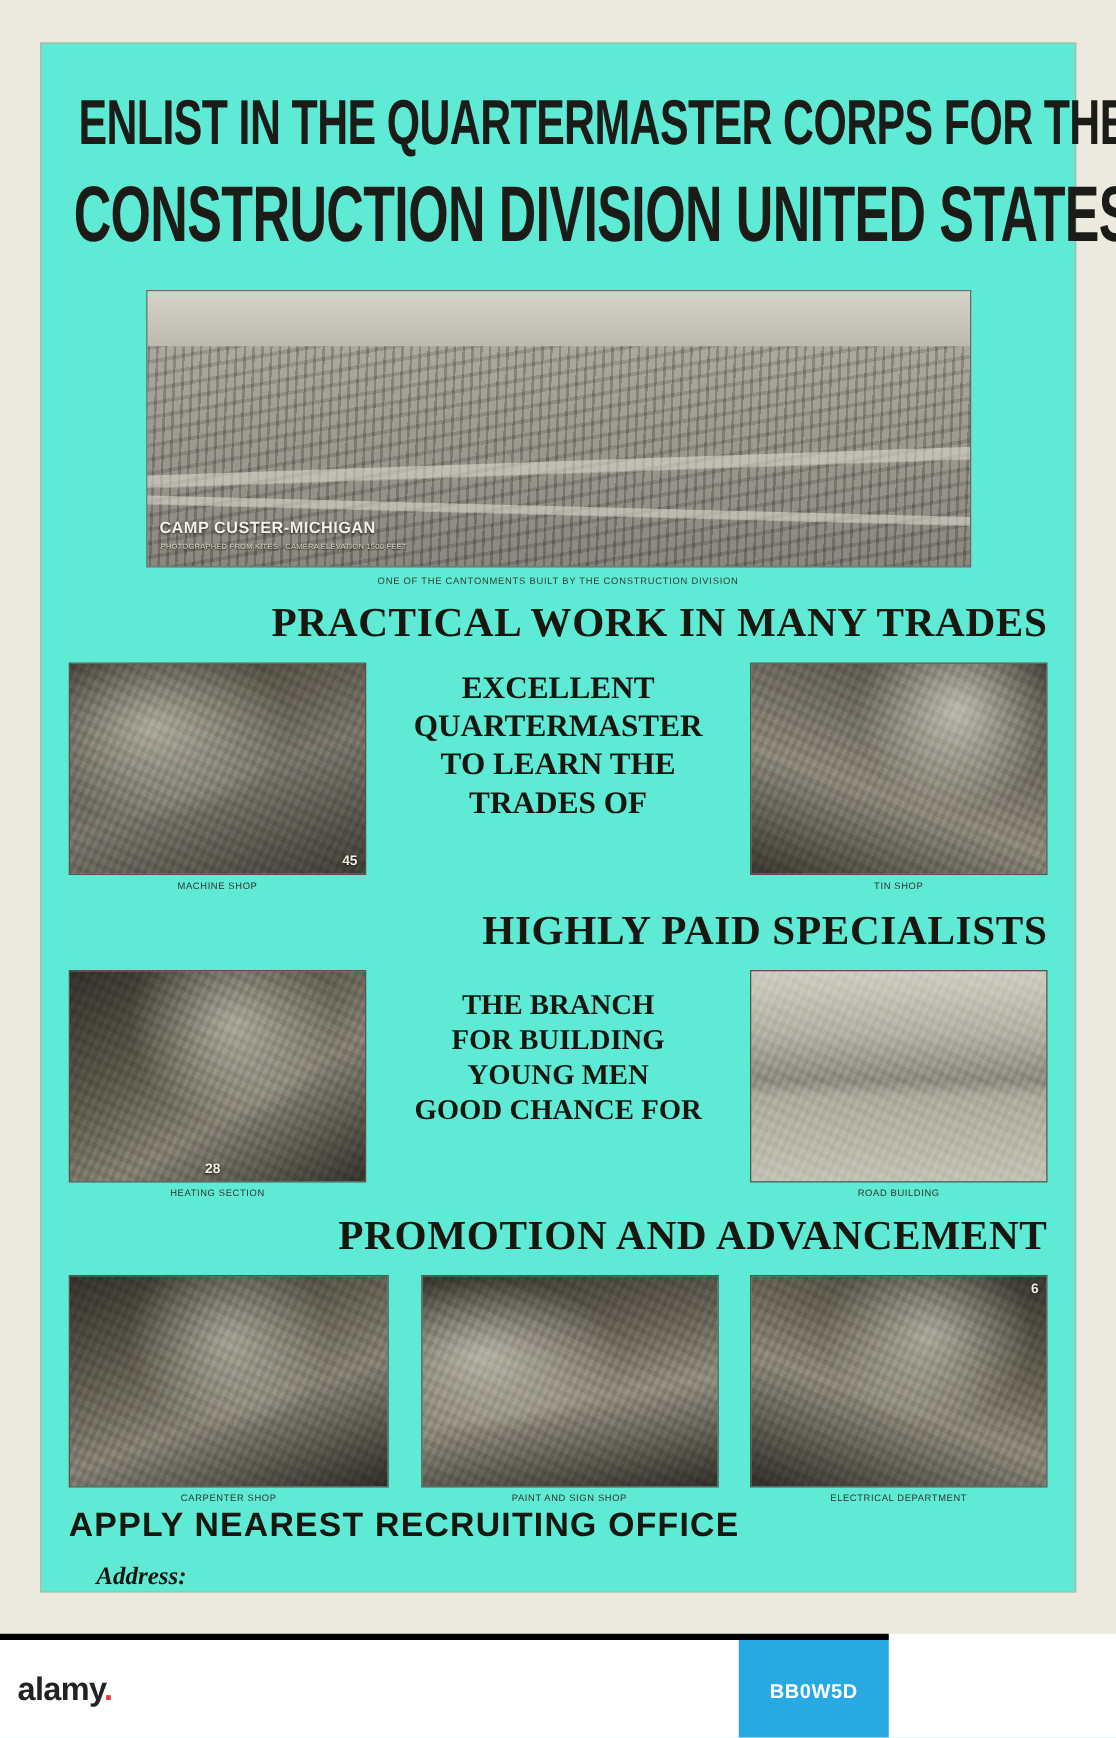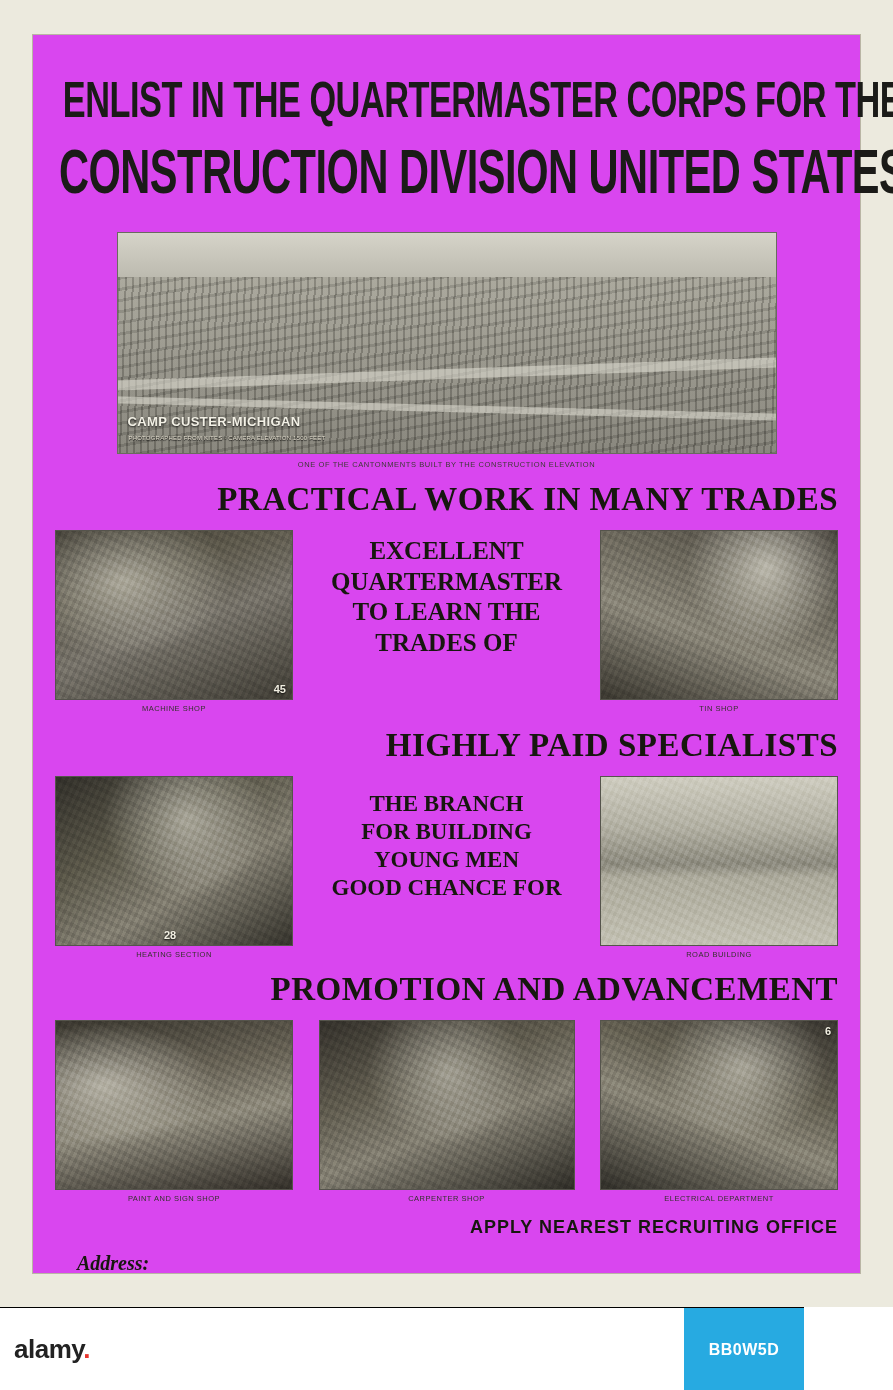--- a/index.html
+++ b/index.html
@@ -24,21 +24,21 @@
     left: 0; top: 0;
     width: 893px;
     height: 1307px;
     background: #eceade;
     padding: 34px 32px 0 32px;
   }
   .poster {
     position: relative;
     width: 829px;
     height: 1240px;
-    background: #d946ef;
+    background: #5eead4;
     border: 1px solid #b9b5a4;
     padding: 14px 22px 10px 22px;
   }
 
   
   .headline-1, .headline-2 {
     text-align: center;
     font-family: "Liberation Sans", sans-serif;
     font-weight: bold;
     color: #1b1b18;
@@ -217,46 +217,46 @@
     color: #17170f;
     line-height: 1.22;
     padding: 0 10px;
   }
   .mid-text .l { display: block; white-space: nowrap; }
   .mid-a { font-size: 25px; padding-top: 6px; }
   .mid-b { font-size: 23px; padding-top: 14px; }
 
   
   .apply {
-    text-align: right;
-    font-family: "Liberation Sans", sans-serif;
-    font-weight: bold;
-    font-size: 18px;
+    text-align: left;
+    font-family: "Liberation Sans", sans-serif;
+    font-weight: bold;
+    font-size: 27px;
     letter-spacing: 1px;
     color: #17170f;
-    margin-top: 14px;
+    margin-top: 2px;
   }
   .address {
     font-family: "Liberation Serif", serif;
     font-style: italic;
     font-weight: bold;
     font-size: 20px;
     color: #17170f;
     margin-top: 14px;
     margin-left: 22px;
   }
 
   
   .footer {
     position: absolute;
     left: 0; bottom: 0;
-    width: 804px;
+    width: 711px;
     height: 83px;
     background: #ffffff;
-    border-top: 1px solid #000000;
+    border-top: 5px solid #000000;
   }
   .footer-inner {
     position: relative;
     width: 100%; height: 100%;
     display: flex;
     align-items: center;
   }
   .alamy-logo {
     font-family: "Liberation Sans", sans-serif;
     font-size: 26px;
@@ -303,21 +303,21 @@
       <div class="headline-2">CONSTRUCTION DIVISION UNITED STATES ARMY</div>
 
       <div class="pano-wrap">
         <div class="pano-sky"></div>
         <div class="pano-field"></div>
         <div class="pano-road"></div>
         <div class="pano-road b"></div>
         <div class="pano-caption-title">CAMP CUSTER-MICHIGAN</div>
         <div class="pano-caption-sub">PHOTOGRAPHED FROM KITES · CAMERA ELEVATION 1500 FEET</div>
       </div>
-      <div class="pano-credit">ONE OF THE CANTONMENTS BUILT BY THE CONSTRUCTION ELEVATION</div>
+      <div class="pano-credit">ONE OF THE CANTONMENTS BUILT BY THE CONSTRUCTION DIVISION</div>
 
       <div class="band band-1">PRACTICAL WORK IN MANY TRADES</div>
 
       <div class="row">
         <div>
           <div class="photo ph-machine">
             <div class="grain"></div>
             <div class="photo-num" style="right:6px;bottom:4px;">45</div>
           </div>
           <div class="cap">MACHINE SHOP</div>
@@ -361,31 +361,31 @@
             <div class="grain"></div>
           </div>
           <div class="cap">ROAD BUILDING</div>
         </div>
       </div>
 
       <div class="band band-3">PROMOTION AND ADVANCEMENT</div>
 
       <div class="row">
         <div>
+          <div class="photo ph-carp">
+            <div class="grain"></div>
+          </div>
+          <div class="cap">CARPENTER SHOP</div>
+        </div>
+
+        <div>
           <div class="photo ph-paint">
             <div class="grain"></div>
           </div>
           <div class="cap">PAINT AND SIGN SHOP</div>
-        </div>
-
-        <div>
-          <div class="photo ph-carp">
-            <div class="grain"></div>
-          </div>
-          <div class="cap">CARPENTER SHOP</div>
         </div>
 
         <div>
           <div class="photo ph-elec">
             <div class="grain"></div>
             <div class="photo-num" style="right:6px;top:4px;">6</div>
           </div>
           <div class="cap">ELECTRICAL DEPARTMENT</div>
         </div>
       </div>

